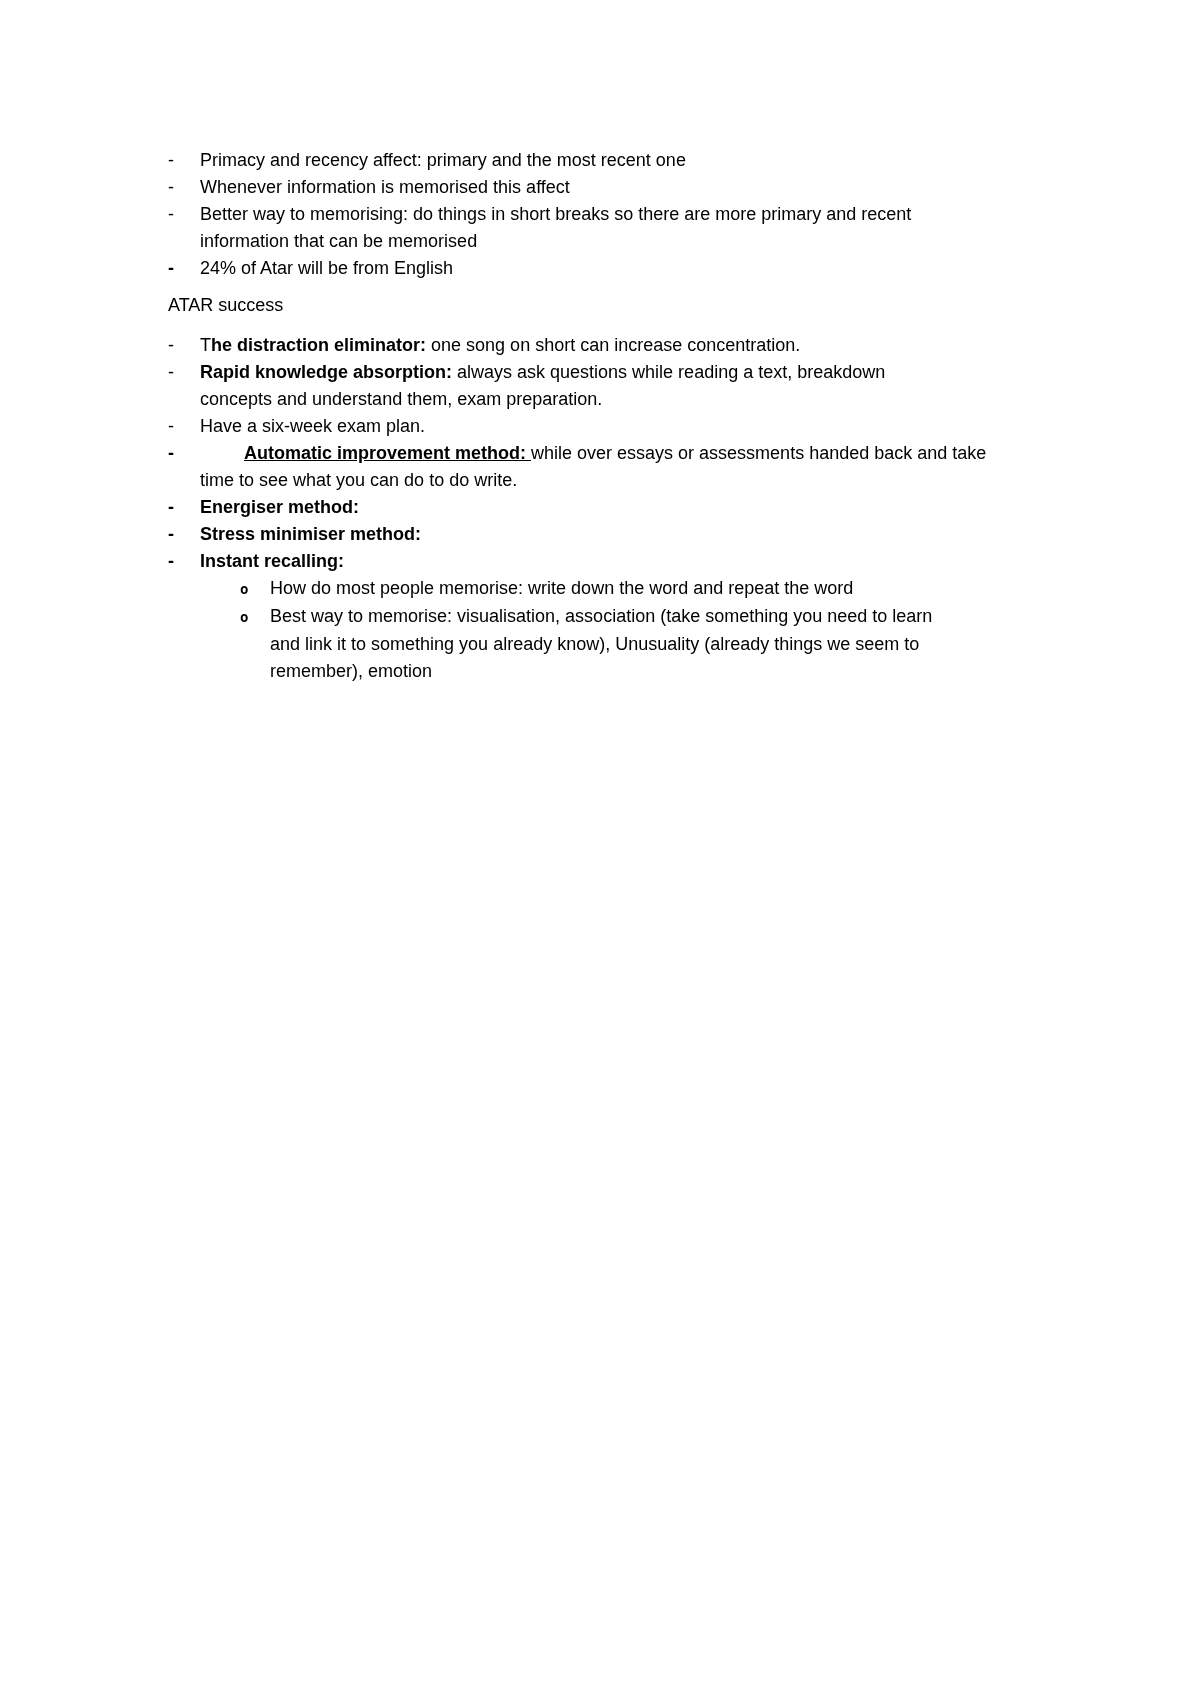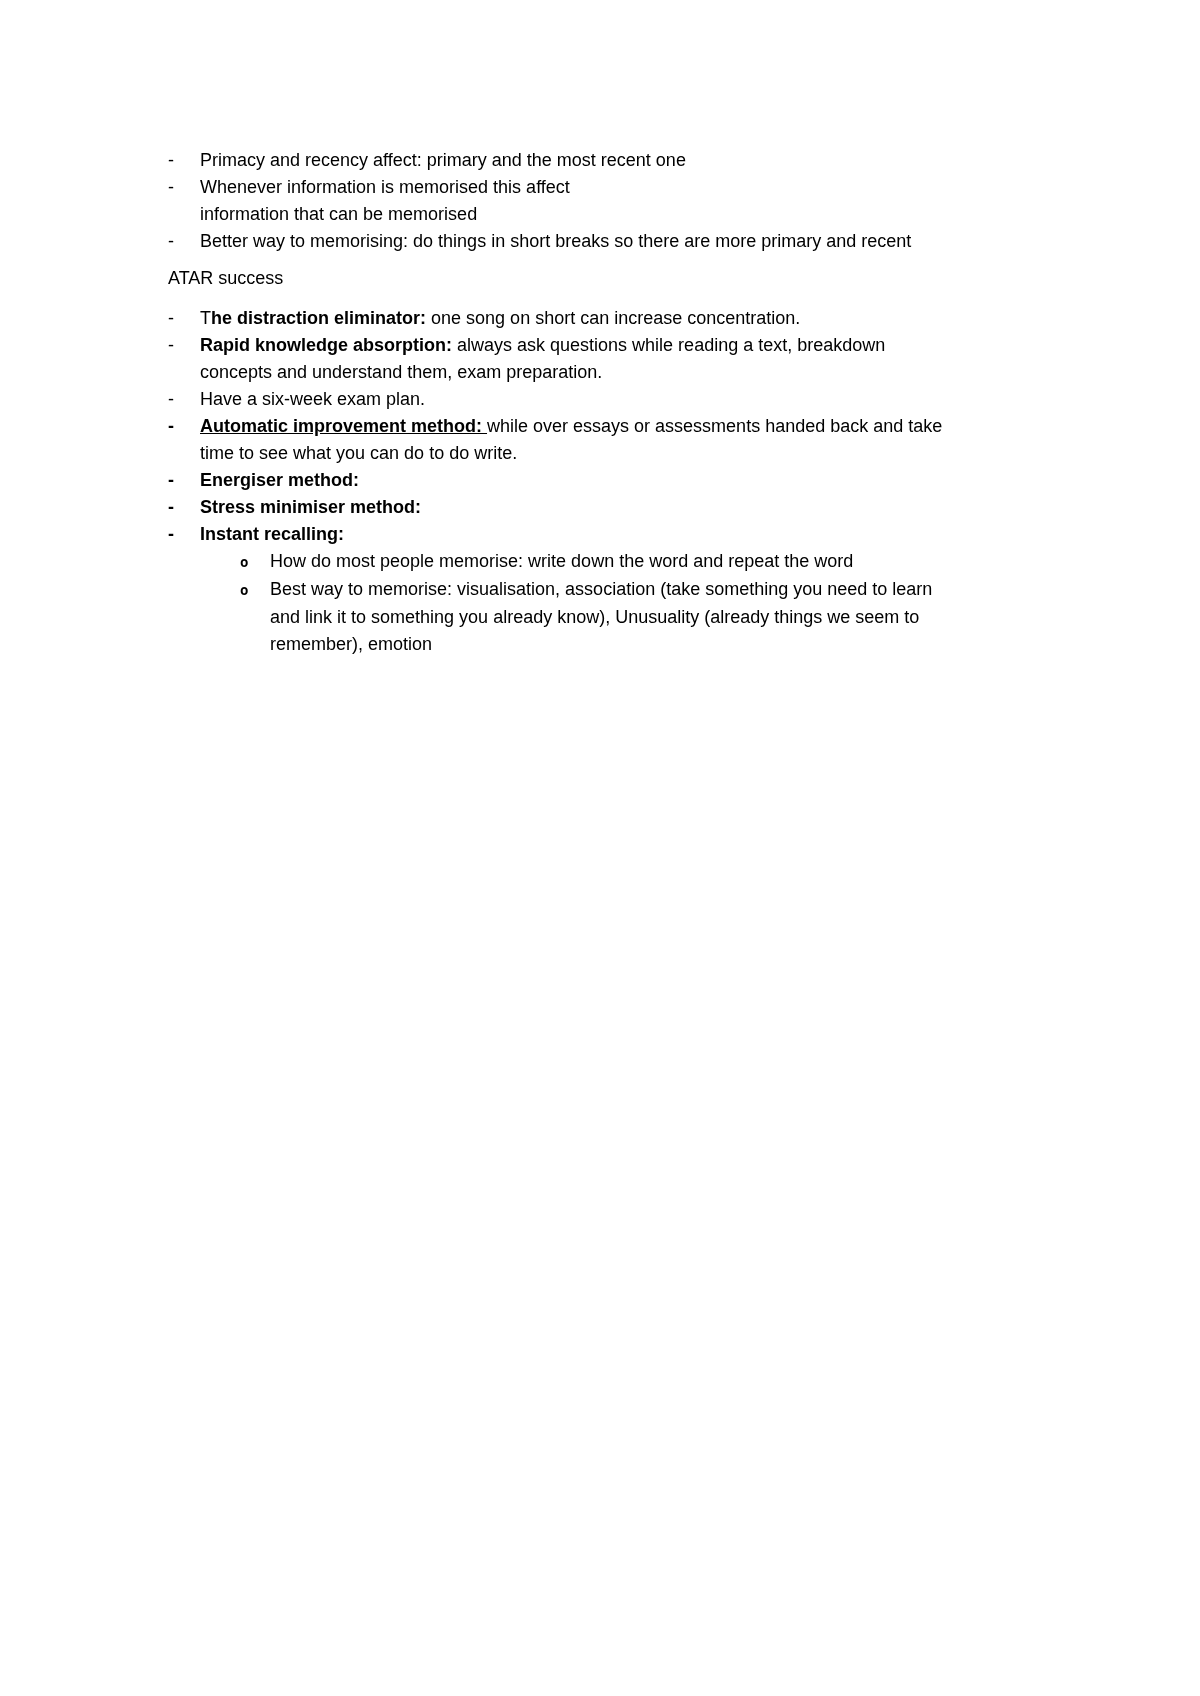--- a/index.html
+++ b/index.html
@@ -25,39 +25,42 @@
     vertical-align: baseline;
   }
   .sublist { padding-left: 72px; }
   .sub-marker {
     width: 30px;
     font-family: "DejaVu Sans Mono", monospace;
     font-weight: 700;
     font-size: 14px;
   }
   .b { font-weight: 700; }
-  .u { text-decoration: underline; }
+  .u { text-decoration: underline; margin-left: 44px; }
   .heading {
     margin: 10px 0 13px 0;
   }
 </style>
 </head>
 <body>
 
 <div class="page">
   <div class="list">
       <div class="item">
         <div class="line"><span class="marker">-</span><span class="run">Primacy and recency affect: primary and the most recent one</span></div>
       </div>
       <div class="item">
         <div class="line"><span class="marker">-</span><span class="run">Whenever information is memorised this affect</span></div>
       </div>
       <div class="item">
+        <div class="line"><span class="marker">-</span><span class="run">Better way to memorising: do things in short breaks so there are more primary and recent</span></div>
         <div class="line"><span class="marker"></span><span class="run">information that can be memorised</span></div>
-        <div class="line"><span class="marker">-</span><span class="run">Better way to memorising: do things in short breaks so there are more primary and recent</span></div>
+      </div>
+      <div class="item">
+        <div class="line"><span class="marker b">-</span><span class="run">24% of Atar will be from English</span></div>
       </div>
     </div>
   <div class="heading">ATAR success</div>
   <div class="list">
       <div class="item">
         <div class="line"><span class="marker">-</span><span class="run">T</span><span class="run b">he distraction eliminator:</span><span class="run"> one song on short can increase concentration.</span></div>
       </div>
       <div class="item">
         <div class="line"><span class="marker">-</span><span class="run b">Rapid knowledge absorption:</span><span class="run"> always ask questions while reading a text, breakdown</span></div>
         <div class="line"><span class="marker"></span><span class="run">concepts and understand them, exam preparation.</span></div>

